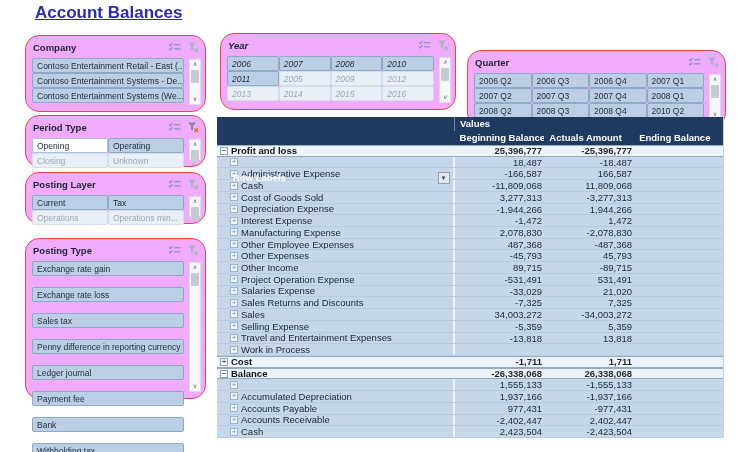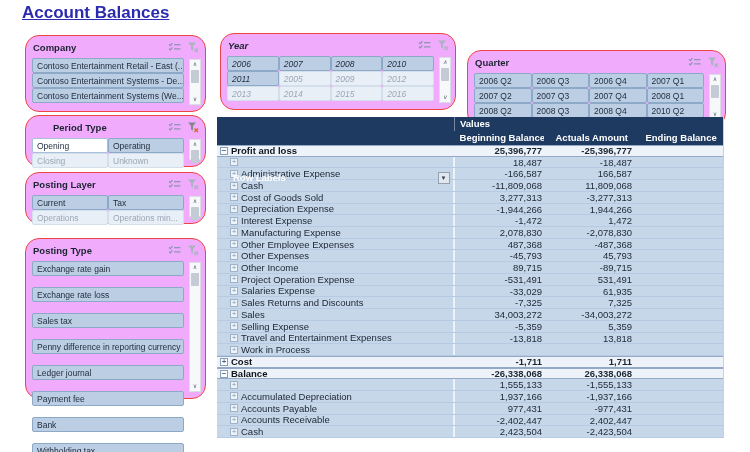--- a/index.html
+++ b/index.html
@@ -1,20 +1,20 @@
 <!DOCTYPE html>
 <html><head>
 <meta charset="utf-8">
 <style>
   * { margin:0; padding:0; box-sizing:border-box; }
   html,body { background:#fff; }
   body { font-family:"Liberation Sans", sans-serif; }
   .page { position:relative; width:750px; height:452px; background:#fff; overflow:hidden; }
 
-  .title { position:absolute; left:22px; top:3px; font-size:17px; font-weight:bold;
+  .title { position:absolute; left:35px; top:3px; font-size:17px; font-weight:bold;
            color:#2b2bb0; text-decoration:underline; }
 
   
   .slicer { position:absolute; background:#f0abfc; border:1px solid #ef4444; border-radius:14px; }
   .sl-head { height:20px; display:flex; align-items:center; padding:2px 6px 0 7px; }
   .sl-title { flex:1; font-size:9.5px; font-weight:bold; color:#1b2430;
               white-space:nowrap; overflow:hidden; }
   .sl-icons { display:flex; gap:6px; align-items:center; }
   .slicer-items { position:absolute; left:6px; right:21px; top:22px; bottom:5px;
                   display:grid; align-content:start; }
@@ -37,21 +37,21 @@
                     background:#c4cbd4; border-radius:1px; }
 
   
   .pivot { position:absolute; left:217px; top:117px; width:507px; height:321px;
            font-size:9.5px; border-right:1px solid #c3d2e2; }
   .ph1, .ph2 { height:14px; background:#1f3a61; color:#fff; font-weight:bold;
                display:flex; line-height:14px; }
   .ph1 .sp  { width:238px; border-right:1px solid #7487a1; }
   .ph1 .values { padding-left:5px; }
   .ph2 .lab { width:238px; padding-left:16px; position:relative; border-right:4px solid #4d7c0f;margin-top:40px; }
-  .ph2 .col { width:90px; padding-left:5px; white-space:nowrap; overflow:hidden;text-align:center; }
+  .ph2 .col { width:90px; padding-left:5px; white-space:nowrap; overflow:hidden; }
   .ph2 .col:last-child { width:89px; }
   .dd { position:absolute; right:1px; top:1px; width:12px; height:12px; background:#e2e7ed;
         border:1px solid #93a0af; color:#333f4e; font-size:6px; line-height:10px;
         text-align:center; font-weight:normal; }
 
   .prow { display:flex; height:11.72px; }
   .prow .c { overflow:hidden; white-space:nowrap; }
   .prow .lab { width:238px; display:flex; align-items:center; border-right:2px solid #edf2f8; }
   .prow .num { width:90px; text-align:right; padding-right:3px; color:#1c2736;
                line-height:11.2px; }
@@ -101,21 +101,21 @@
       </div>
     <div class="vscroll">
       <span class="arr">∧</span>
       <span class="mid">
           <span class="thumb"></span>
         </span>
       <span class="arr">∨</span>
     </div>
   </div>
 
-  <div class="slicer cols-2" style="left:25px;top:115px;width:181px;height:52px;padding-left:20px;">
+  <div class="slicer cols-2" style="left:25px;top:115px;width:181px;height:52px;">
     <div class="sl-head">
       <span class="sl-title">Period Type</span>
       <span class="sl-icons">
         <svg width="13" height="10" viewBox="0 0 13 10">
           <g stroke="#7f93ad" stroke-width="1.1" fill="none">
             <path d="M1 2.4 l1.3 1.3 2.1-2.6"></path>
               <path d="M6 2.7 h6.5"></path>
             <path d="M1 6.6 l1.3 1.3 2.1-2.6"></path>
               <path d="M6 6.9 h6.5"></path>
           </g>
@@ -415,21 +415,21 @@
           <div class="c num">-531,491</div>
           <div class="c num">531,491</div>
           <div class="c num"></div>
         </div>
         <div class="prow detail">
           <div class="c lab">
             <span class="xp">+</span>
             <span class="lt">Salaries Expense</span>
           </div>
           <div class="c num">-33,029</div>
-          <div class="c num">61,935</div>
+          <div class="c num">21,020</div>
           <div class="c num"></div>
         </div>
         <div class="prow detail">
           <div class="c lab">
             <span class="xp">+</span>
             <span class="lt">Sales Returns and Discounts</span>
           </div>
           <div class="c num">-7,325</div>
           <div class="c num">7,325</div>
           <div class="c num"></div>

